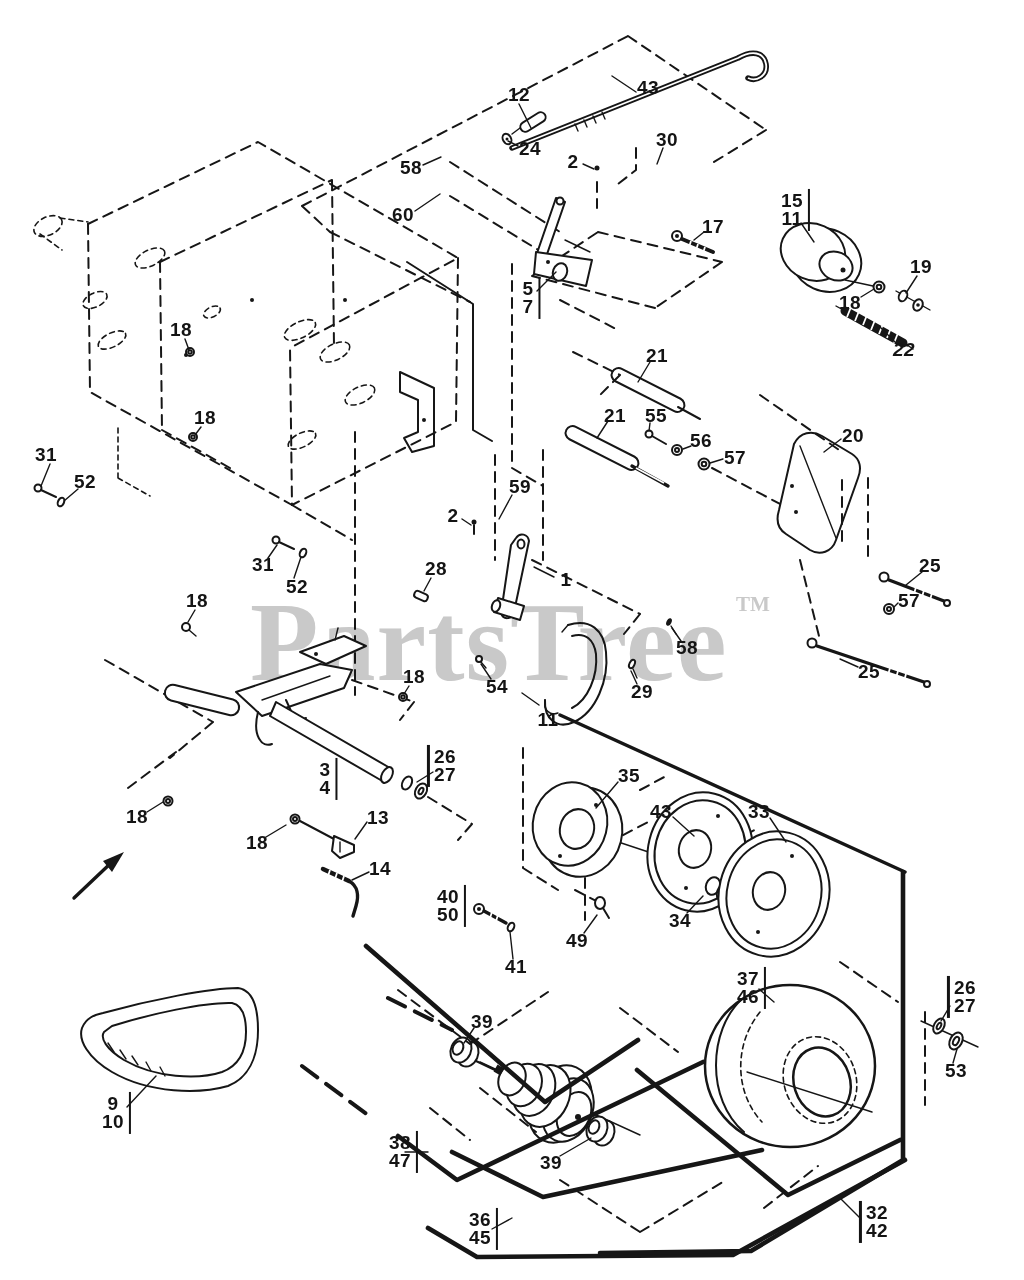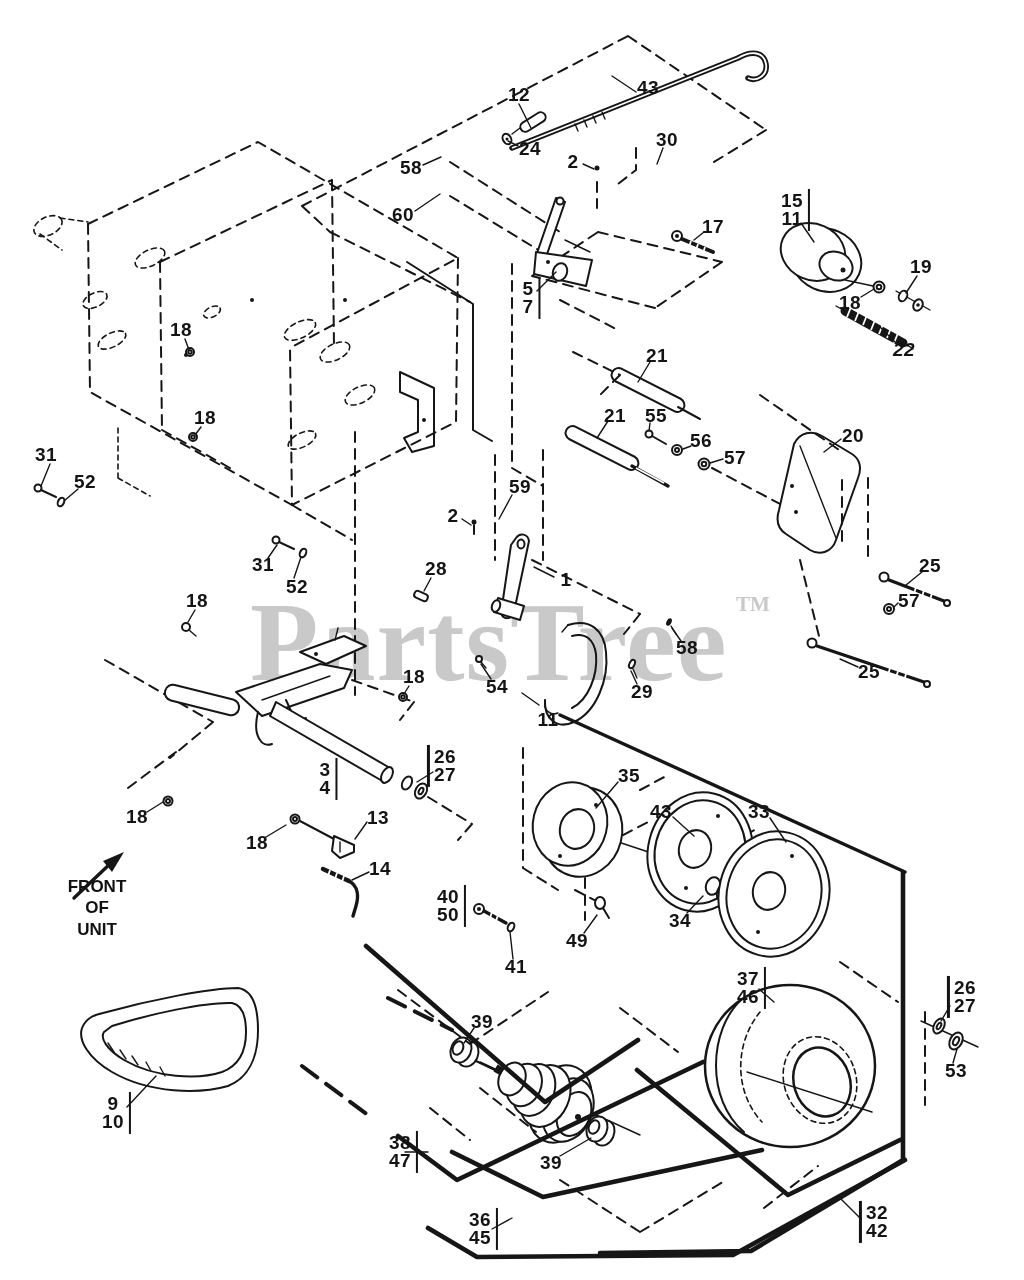--- a/index.html
+++ b/index.html
@@ -531,18 +531,13 @@
         <div>45</div>
         <span class="bar right"></span>
       </div>
       <div class="callout" style="left: 877px; top: 1222px;">
         <div>32</div>
         <div>42</div>
         <span class="bar left"></span>
       </div>
     </div>
 
-  <div class="front-label">
-    <div>FRONT</div>
-    <div>OF</div>
-    <div>UNIT</div>
-  </div>
 </div>
 
 </body></html>

